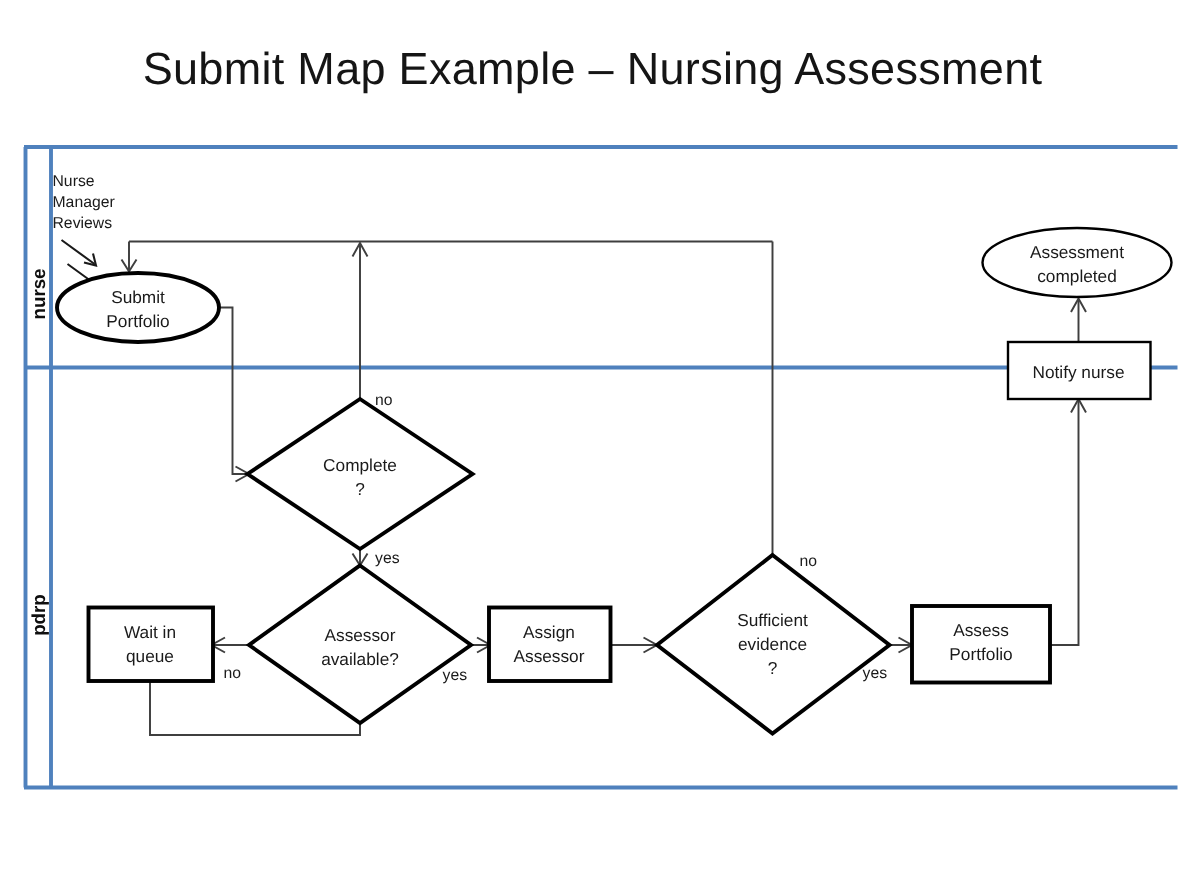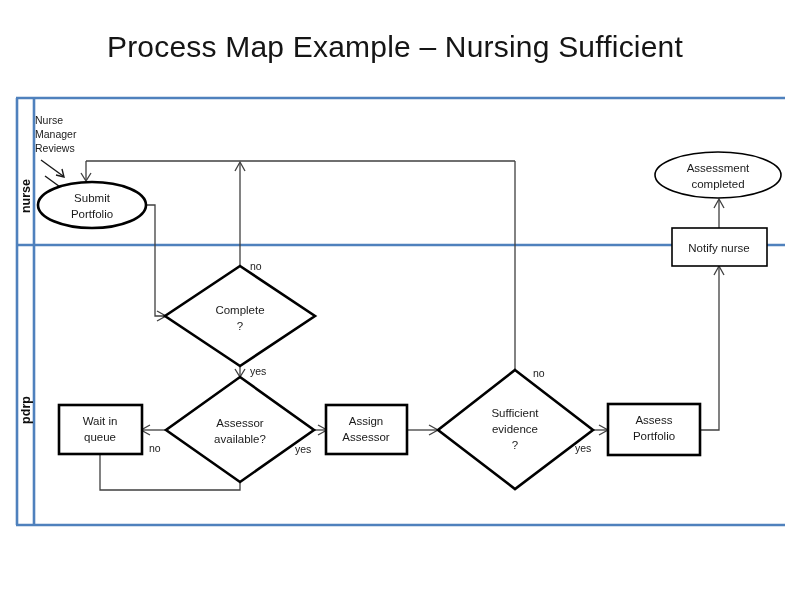--- a/index.html
+++ b/index.html
@@ -89,21 +89,21 @@
   .lane-line {
     fill: none;
     stroke-width: 2.6;
   }
 </style>
 </head>
 <body>
 
 <div id="slide">
 
-  <div id="slide-title">Process Map Example – Nursing Sufficient</div>
+  <div id="slide-title">Submit Map Example – Nursing Assessment</div>
 
   <svg id="diagram-svg" width="790" height="593" viewBox="0 0 790 593">
 
     <g>
       <line class="lane-line" x1="16" y1="98" x2="785" y2="98" stroke="#4F81BD"></line>
       <line class="lane-line" x1="16" y1="245" x2="785" y2="245" stroke="#4F81BD"></line>
       <line class="lane-line" x1="16" y1="525" x2="785" y2="525" stroke="#4F81BD"></line>
       <line class="lane-line" x1="17" y1="98" x2="17" y2="525" stroke="#4F81BD"></line>
       <line class="lane-line" x1="34" y1="98" x2="34" y2="525" stroke="#4F81BD"></line>
     </g>

